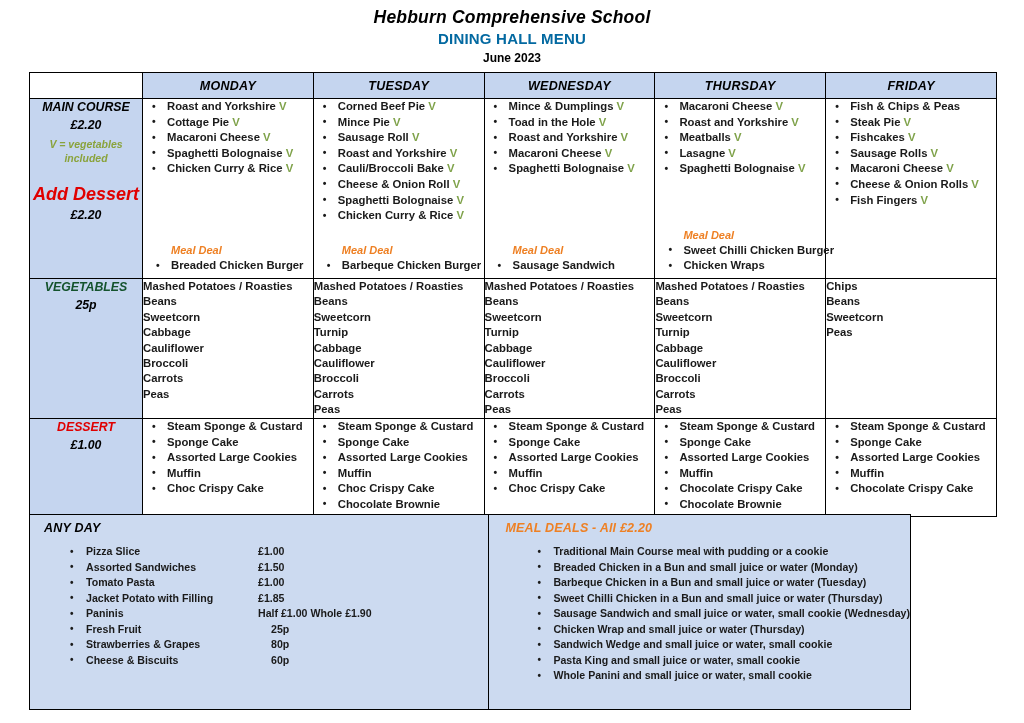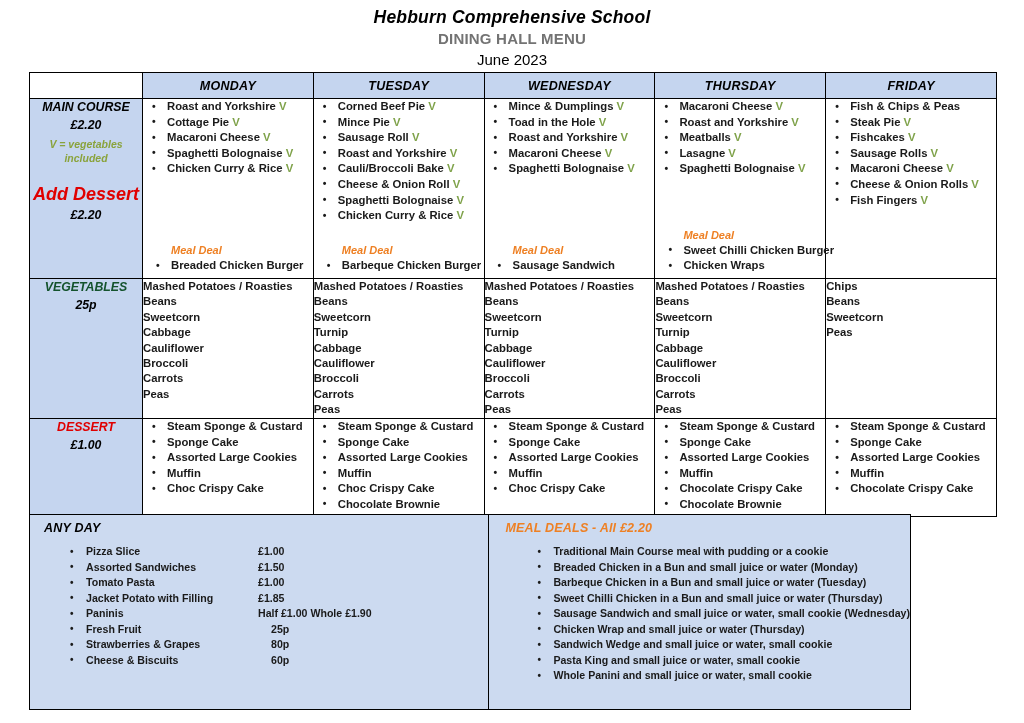--- a/index.html
+++ b/index.html
@@ -16,25 +16,25 @@
     overflow: hidden;
   }
 
   
   .titles { padding-top: 7px; text-align: center; }
   .title-main {
     font-size: 17.5px; font-weight: bold; font-style: italic;
     color: #000; letter-spacing: .2px; line-height: 1.25;
   }
   .title-sub {
-    font-size: 15px; font-weight: bold; color: #737373;
+    font-size: 15px; font-weight: bold; color: #0369a1;
     line-height: 1.35; letter-spacing: .2px;
   }
   .title-date {
-    font-size: 15px; font-weight: normal; color: #000;
+    font-size: 12px; font-weight: bold; color: #000;
     line-height: 1.5;
   }
 
   
   table.menu {
     position: absolute;
     left: 29px; top: 72px;
     width: 967px;
     border-collapse: collapse;
     table-layout: fixed;

